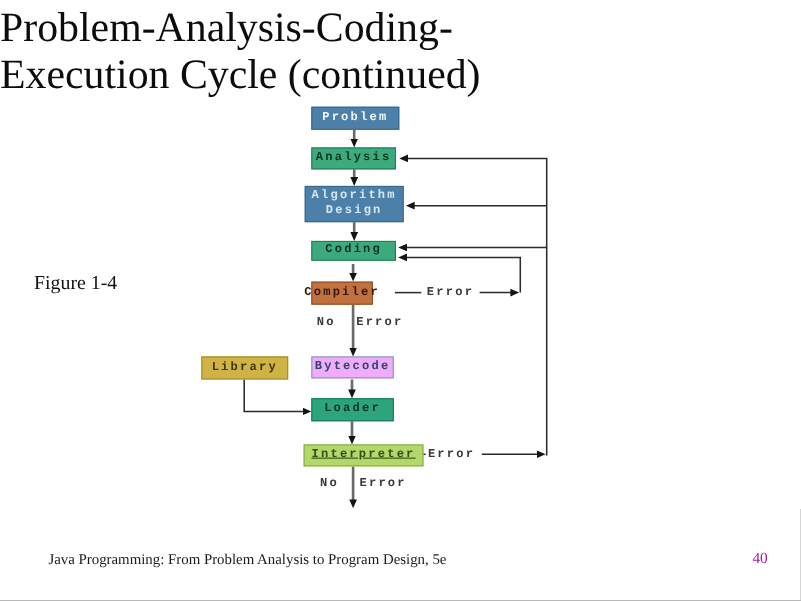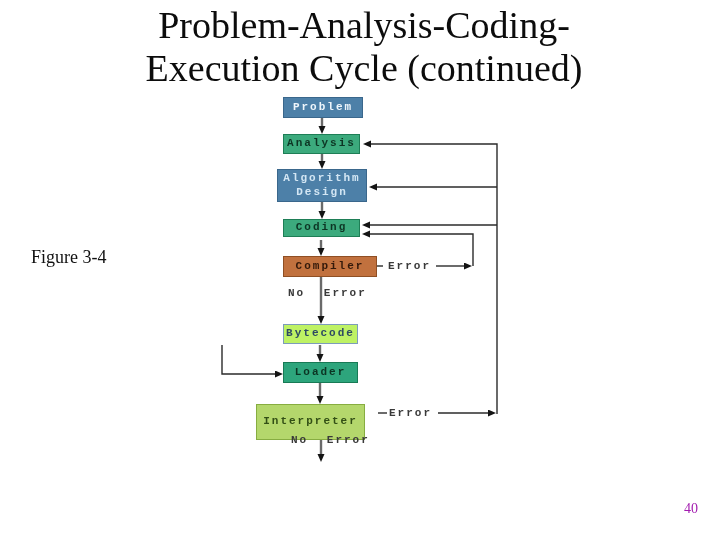--- a/index.html
+++ b/index.html
@@ -5,21 +5,20 @@
   html,body{margin:0;padding:0;background:#888;}
   #slide{
     position:relative;
     width:728px;height:546px;
     background:#ffffff;
     overflow:hidden;
     font-family:"Liberation Serif", serif;
   }
   #title{
     position:absolute;top:4px;left:0;width:728px;
-    text-align:center;
     font-size:38px;line-height:1.12;
     color:#0c0c0c;
     white-space:pre-line;
     letter-spacing:0px;
   }
   #figure-label{
     position:absolute;left:31px;top:247px;
     font-size:18px;color:#111;
   }
   #footer-book{
@@ -52,39 +51,39 @@
     letter-spacing:2px;
     color:#3a3a3a;
     white-space:pre;
   }
   .no-error{word-spacing:10px;}
   
   #n-problem     {left:283px;top:97px; width:80px; height:21px;}
   #n-analysis    {left:283px;top:134px;width:77px; height:20px;}
   #n-algorithm   {left:277px;top:169px;width:90px; height:33px;}
   #n-coding      {left:283px;top:219px;width:77px; height:18px;}
-  #n-compiler    {left:283px;top:256px;width:94px; height:21px;}
+  #n-compiler    {left:283px;top:256px;width:56px; height:21px;}
   #n-bytecode    {left:283px;top:324px;width:75px; height:20px;}
   #n-library     {left:183px;top:324px;width:79px; height:21px;}
   #n-loader      {left:283px;top:362px;width:75px; height:21px;text-align:center;}
-  #n-interpreter {left:256px;top:404px;width:109px;height:36px;}
+  #n-interpreter {left:276px;top:404px;width:109px;height:20px;text-decoration:underline;}
   #n-results     {left:282px;top:462px;width:78px; height:21px;}
   #lbl-compiler-error   {left:388px;top:260px;}
   #lbl-compiler-noerr   {left:288px;top:287px;}
   #lbl-interp-error     {left:389px;top:407px;}
   #lbl-interp-noerr     {left:291px;top:434px;}
 </style>
 </head>
 <body>
 
 <div id="slide">
 
   <div id="title">Problem-Analysis-Coding-
 Execution Cycle (continued)</div>
-  <div id="figure-label">Figure 3-4</div>
+  <div id="figure-label">Figure 1-4</div>
 
   <svg id="connectors" width="728" height="546">
     <defs>
       <marker id="arw" markerUnits="userSpaceOnUse" markerWidth="9" markerHeight="8" refX="1" refY="3.5" orient="auto">
         <path d="M0,0 L8,3.5 L0,7 Z" fill="#141414"></path>
       </marker>
     </defs>
     <g>
       <path class="flow" d="M322 118 V127" marker-end="url(#arw)"></path>
       <path class="flow" d="M322 154 V162" marker-end="url(#arw)"></path>
@@ -112,28 +111,30 @@
 
   <div class="node" id="n-analysis" style="background-color: rgb(60, 170, 125); color: rgb(13, 53, 36); border-color: rgb(30, 126, 86);">Analysis</div>
 
   <div class="node" id="n-algorithm" style="background-color: rgb(77, 128, 168); color: rgb(211, 230, 244); border-color: rgb(58, 103, 140);">Algorithm
 Design</div>
 
   <div class="node" id="n-coding" style="background-color: rgb(60, 170, 125); color: rgb(13, 53, 36); border-color: rgb(30, 126, 86);">Coding</div>
 
   <div class="node" id="n-compiler" style="background-color: rgb(193, 113, 62); color: rgb(51, 25, 10); border-color: rgb(143, 79, 36);">Compiler</div>
 
-  <div class="node" id="n-bytecode" style="background-color: #bef264; color: rgb(46, 74, 99); border-color: rgb(125, 156, 186);">Bytecode</div>
+  <div class="node" id="n-bytecode" style="background-color: #f0abfc; color: rgb(46, 74, 99); border-color: rgb(125, 156, 186);">Bytecode</div>
 
+  <div class="node" id="n-library" style="background-color: rgb(207, 179, 71); color: rgb(67, 52, 9); border-color: rgb(163, 138, 41);">Library</div>
 
   <div class="node" id="n-loader" style="background-color: rgb(45, 165, 124); color: rgb(11, 52, 35); border-color: rgb(24, 122, 85);">Loader</div>
 
   <div class="node" id="n-interpreter" style="background-color: rgb(180, 215, 108); color: rgb(50, 79, 21); border-color: rgb(135, 173, 65);">Interpreter</div>
 
 
   <div class="edge-label" id="lbl-compiler-error">Error</div>
   <div class="edge-label no-error" id="lbl-compiler-noerr">No Error</div>
   <div class="edge-label" id="lbl-interp-error">Error</div>
   <div class="edge-label no-error" id="lbl-interp-noerr">No Error</div>
 
+  <div id="footer-book">Java Programming: From Problem Analysis to Program Design, 5e</div>
   <div id="footer-page">40</div>
 
 </div>
 
 </body></html>

